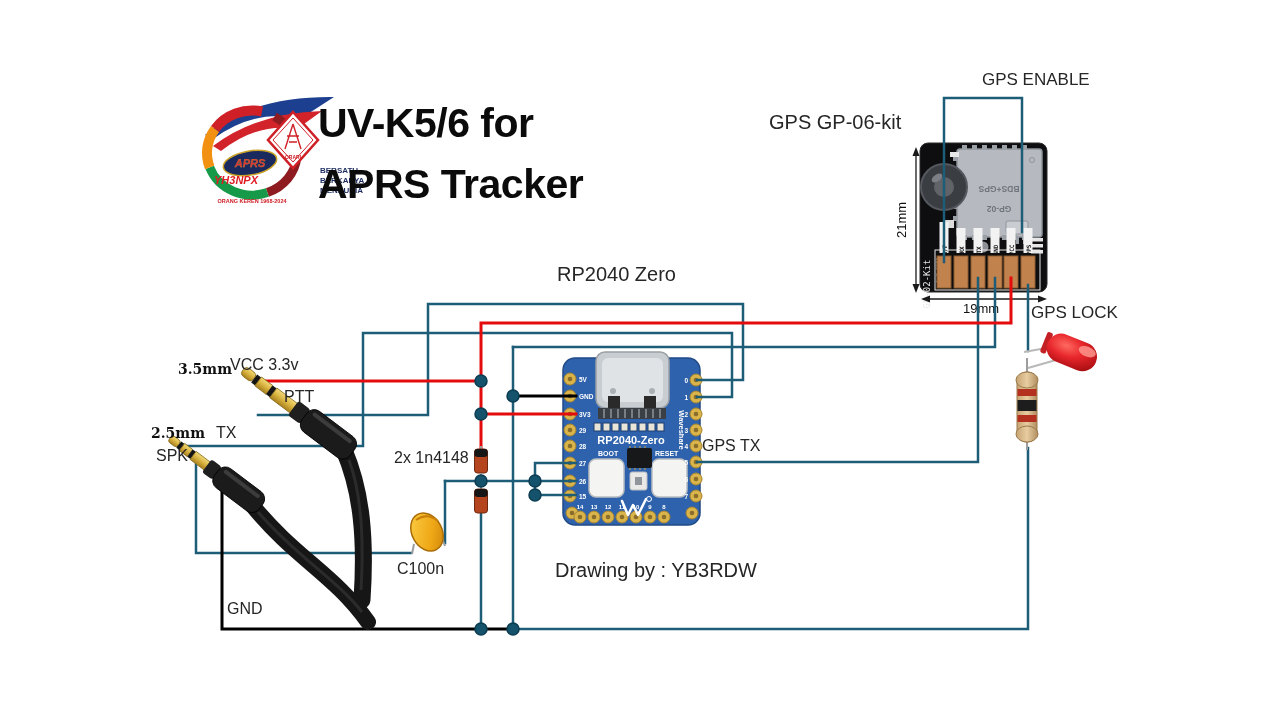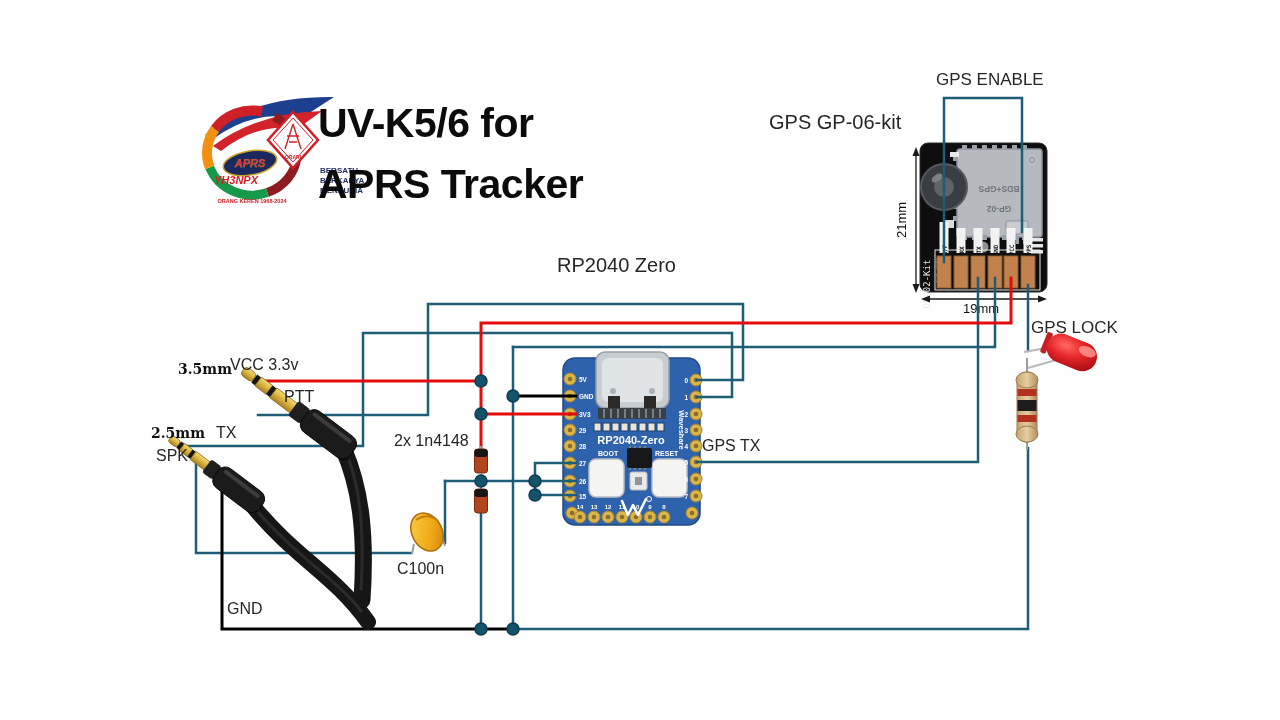--- a/index.html
+++ b/index.html
@@ -393,28 +393,29 @@
       <circle cx="535" cy="481" r="6"></circle>
       <circle cx="535" cy="495" r="6"></circle>
       <circle cx="481" cy="629" r="6"></circle>
       <circle cx="513" cy="629" r="6"></circle>
     </g>
   </svg>
 
   <div class="title-line" style="top:100px">UV-K5/6 for</div>
   <div class="title-line" style="top:161px">APRS Tracker</div>
 
-  <div class="label lbl20" style="left:557px;top:254px">RP2040 Zero</div>
+  <div class="label lbl20" style="left:557px;top:263px">RP2040 Zero</div>
   <div class="label lbl20" style="left:769px;top:111px">GPS GP-06-kit</div>
-  <div class="label lbl17" style="left:936px;top:71px">GPS ENABLE</div>
-  <div class="label lbl17" style="left:1031px;top:319px">GPS LOCK</div>
+  <div class="label lbl17" style="left:982px;top:71px">GPS ENABLE</div>
+  <div class="label lbl17" style="left:1031px;top:304px">GPS LOCK</div>
   <div class="label lbl18" style="left:702px;top:437px">GPS TX</div>
 
   <div class="label lbl18" style="left:230px;top:356px">VCC 3.3v</div>
   <div class="label lbl18" style="left:284px;top:388px">PTT</div>
   <div class="label lbl18" style="left:216px;top:424px">TX</div>
   <div class="label lbl18" style="left:156px;top:447px">SPK</div>
   <div class="label lbl18" style="left:227px;top:600px">GND</div>
   <div class="label mm" style="left:178px;top:362px">3.5mm</div>
   <div class="label mm" style="left:151px;top:426px">2.5mm</div>
-  <div class="label lbl18" style="left:394px;top:432px">2x 1n4148</div>
+  <div class="label lbl18" style="left:394px;top:449px">2x 1n4148</div>
   <div class="label lbl18" style="left:397px;top:560px">C100n</div>
+  <div class="label lbl20" style="left:555px;top:559px">Drawing by : YB3RDW</div>
 </div>
 
 </body></html>

